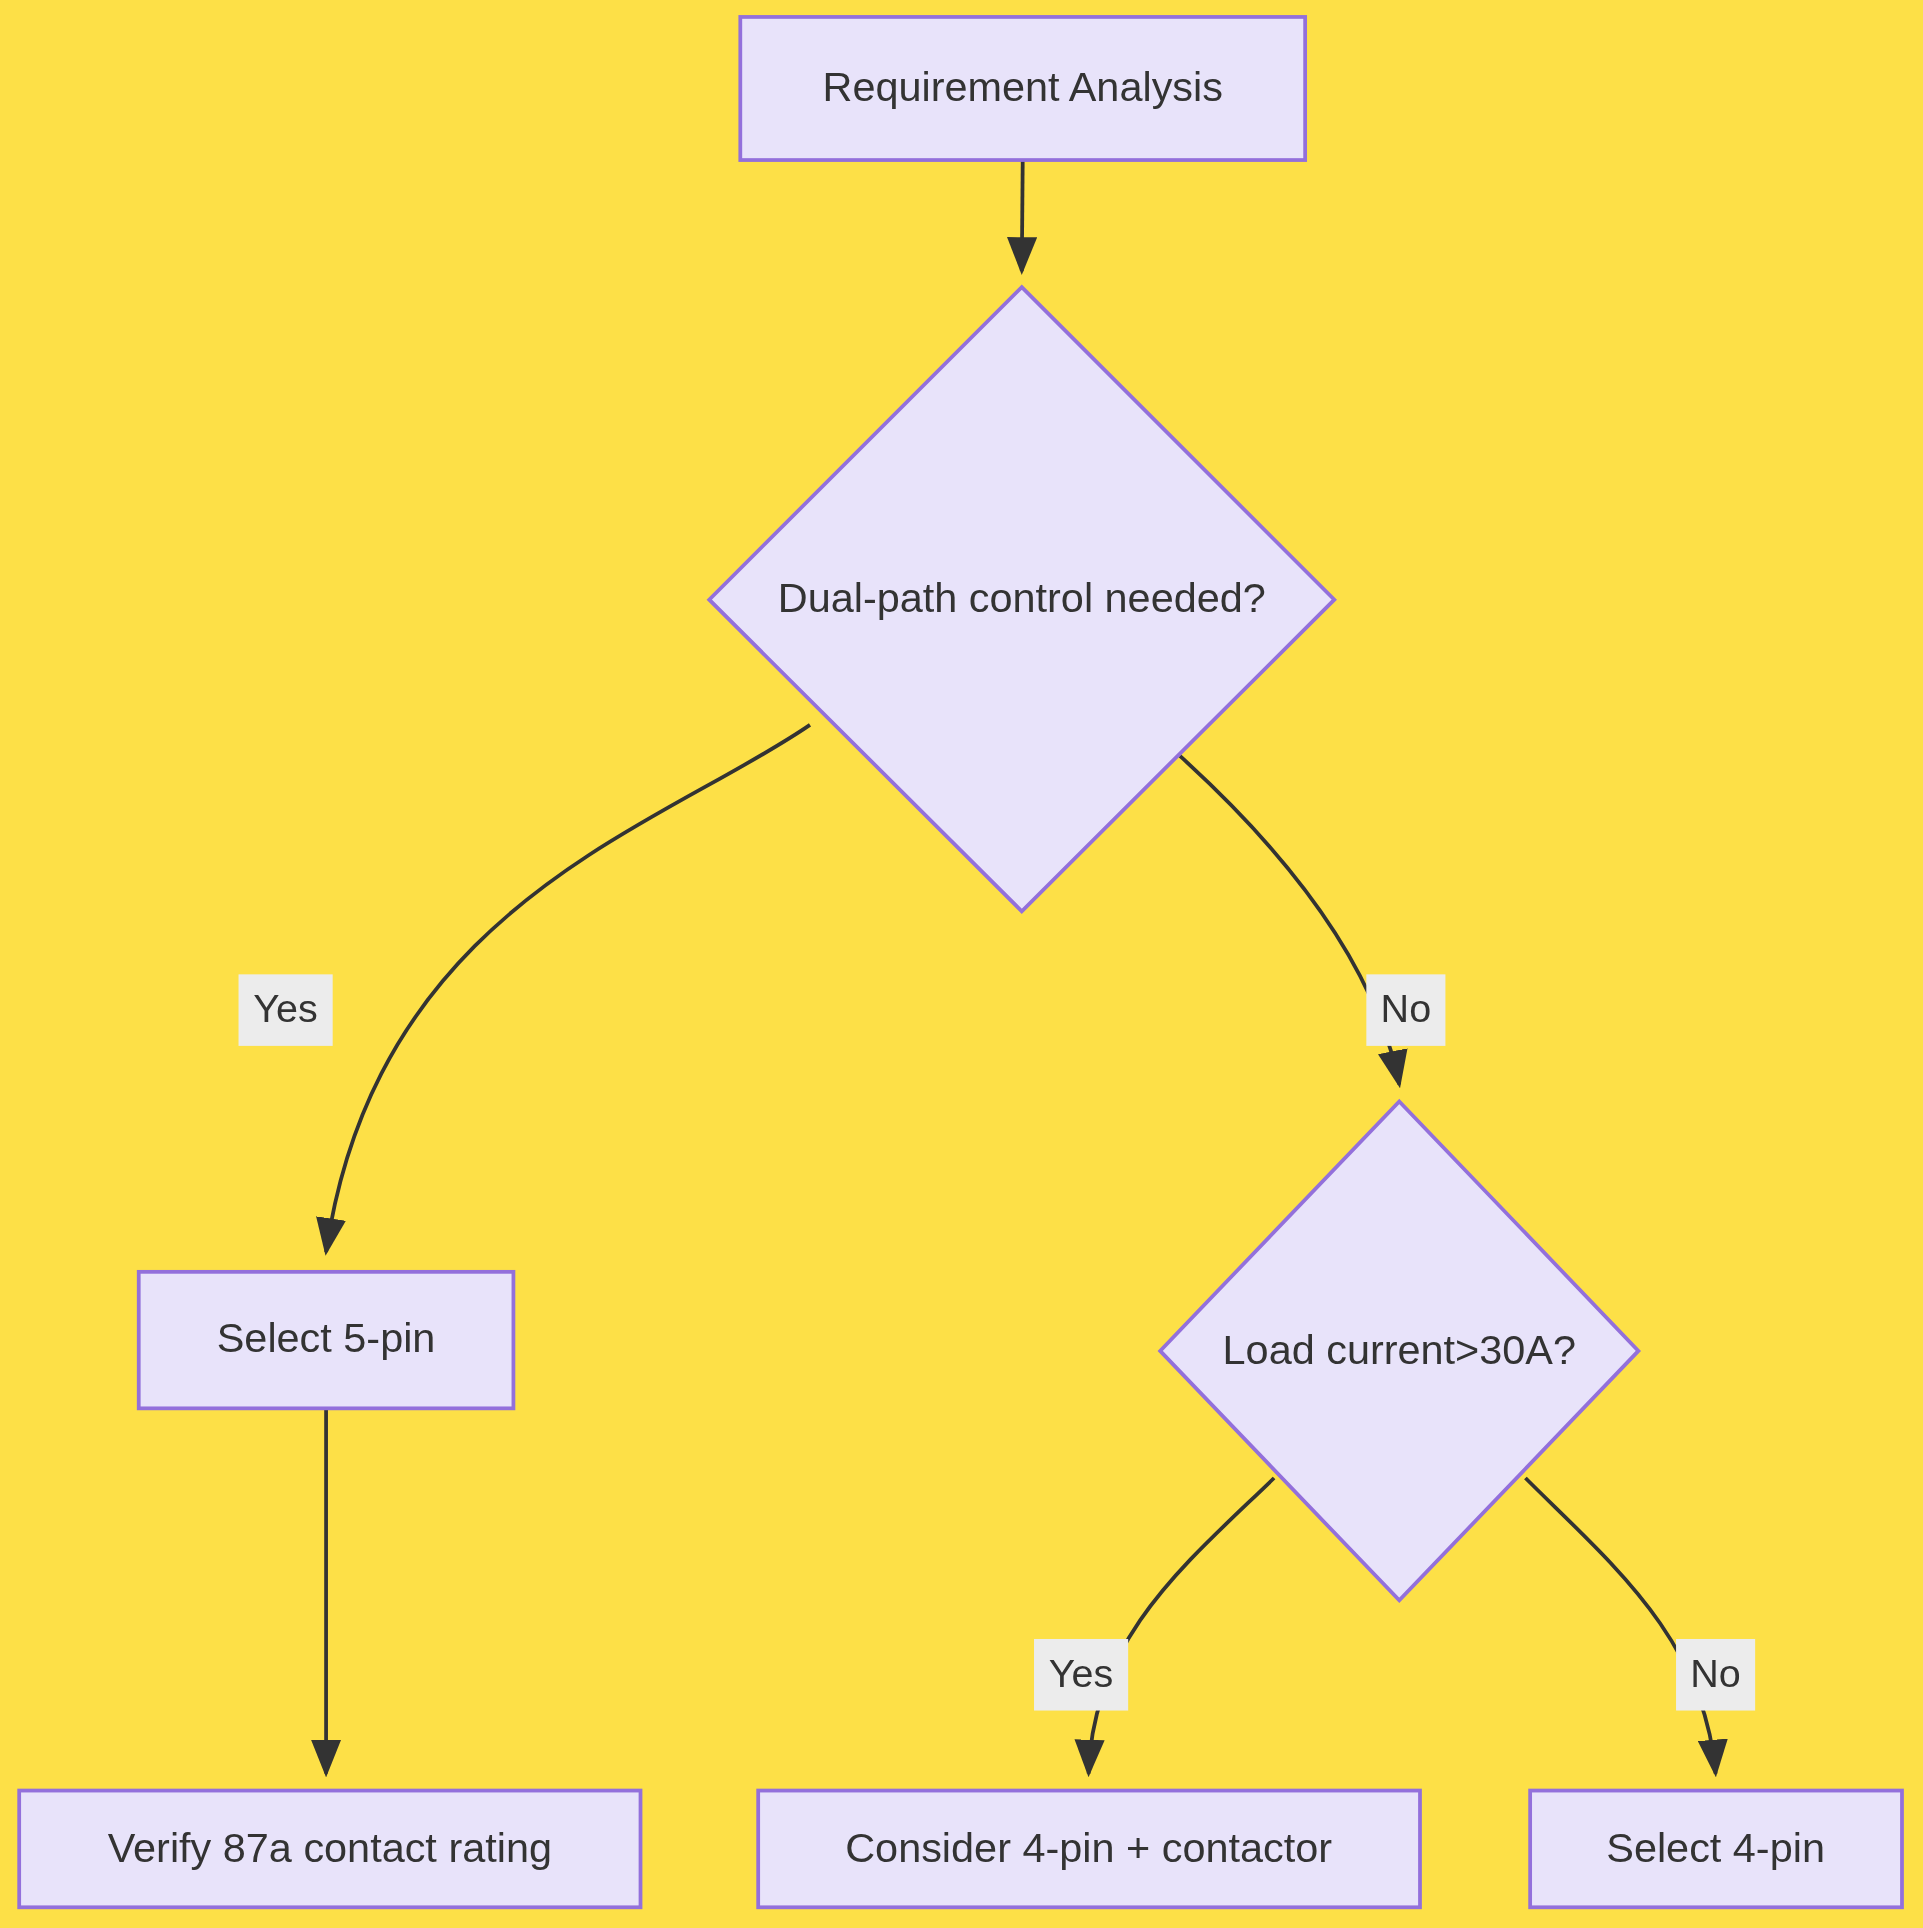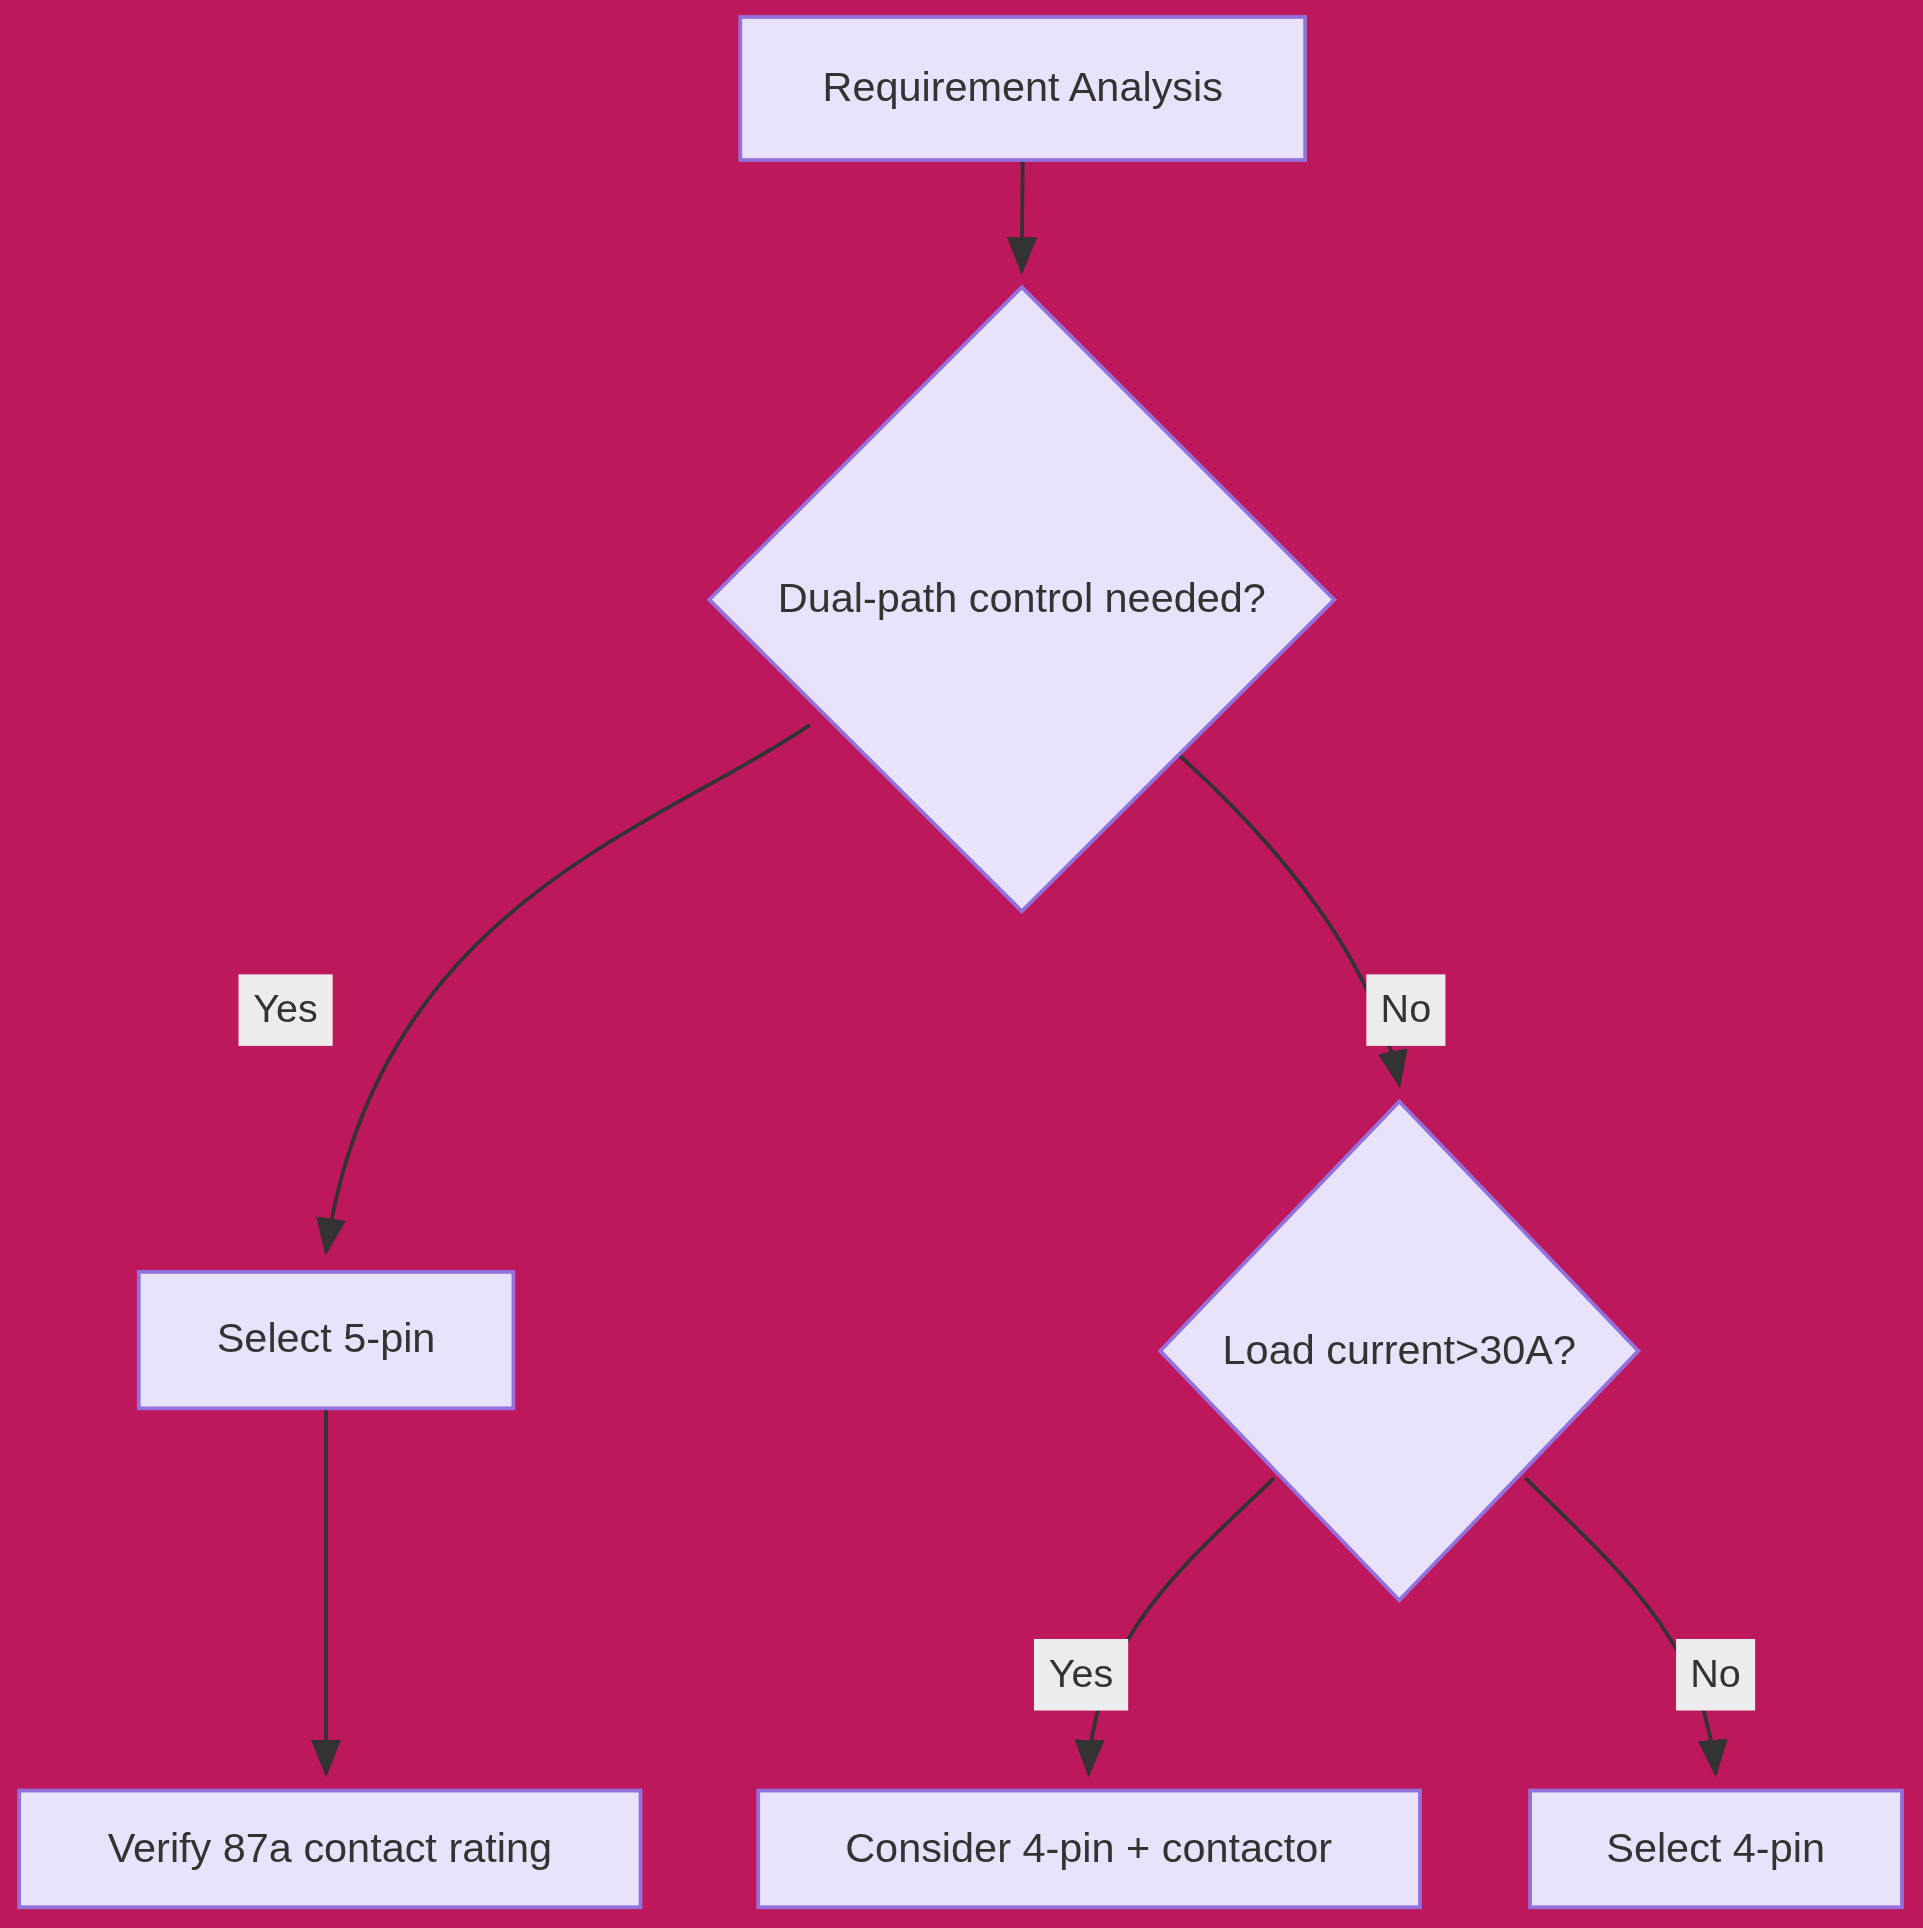--- a/index.html
+++ b/index.html
@@ -8,21 +8,21 @@
     padding: 0;
     background: #ffffff;
   }
   body {
     font-family: "Liberation Sans", sans-serif;
   }
   #diagram-root {
     position: relative;
     width: 1924px;
     height: 1928px;
-    background: #be185d;
+    background: #fde047;
     overflow: hidden;
   }
   #flow-svg {
     position: absolute;
     top: 0;
     left: 0;
     width: 1924px;
     height: 1928px;
   }
   .node-shape {

